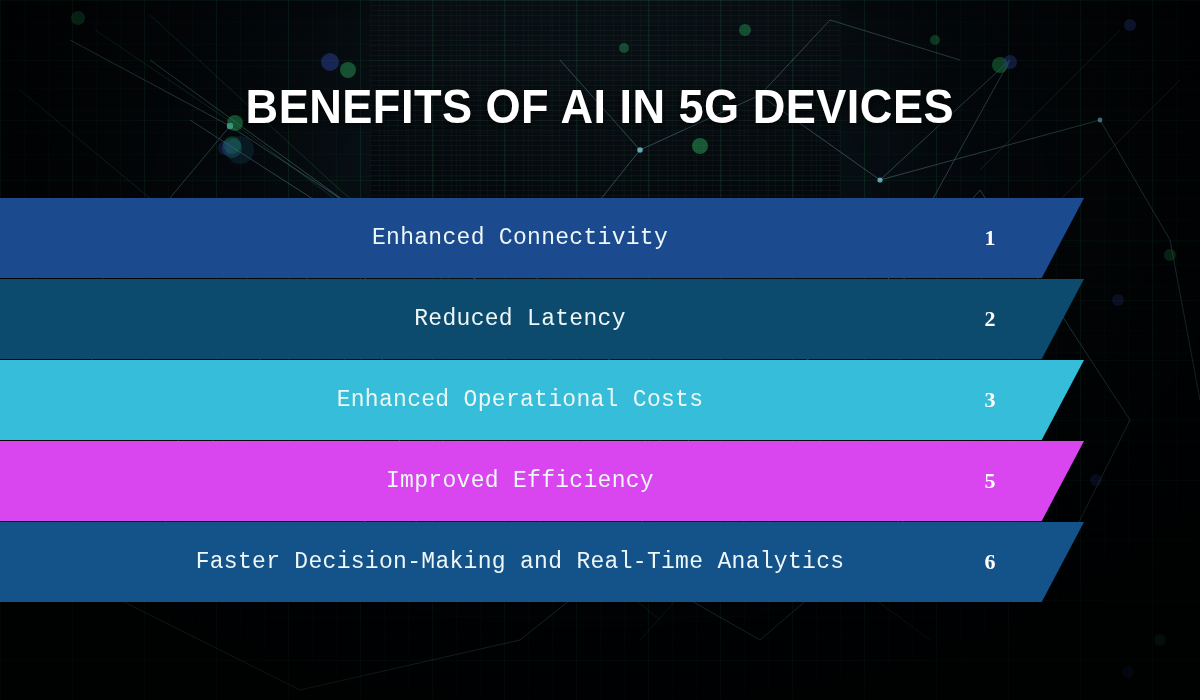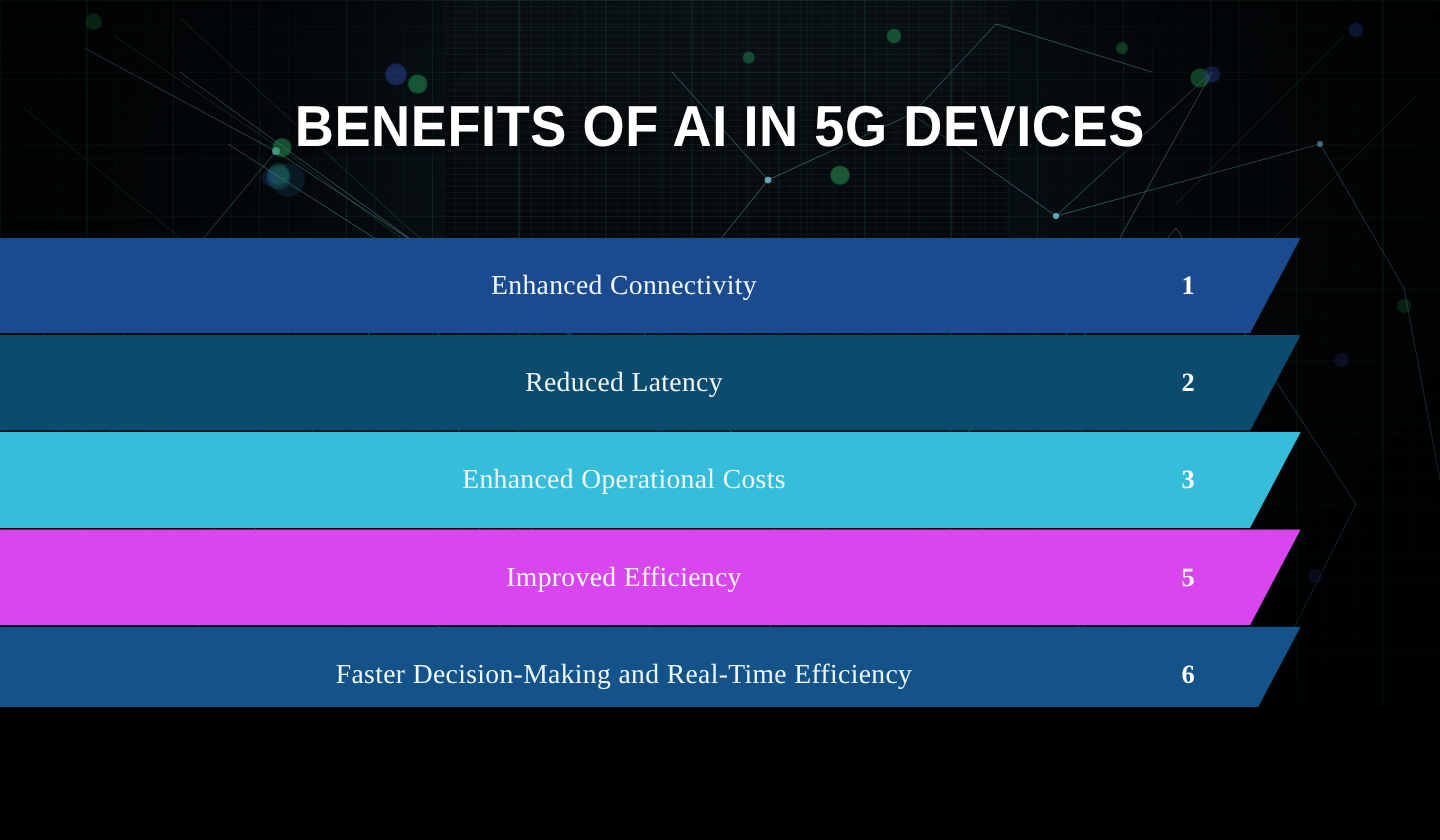--- a/index.html
+++ b/index.html
@@ -7,21 +7,21 @@
   html, body {
     width:1200px; height:700px;
     overflow:hidden;
     background:#000;
     font-family:"Liberation Sans", sans-serif;
   }
 
   #infographic {
     position:relative;
     width:1200px;
-    height:589px;
+    height:700px;
     overflow:hidden;
     background:#04070a;
   }
 
   
   .bg-layer { position:absolute; inset:0; }
 
   .bg-base {
     background:
       radial-gradient(ellipse 620px 420px at 50% 18%, #0c1a20 0%, #05090d 58%, #020406 100%),
@@ -96,21 +96,21 @@
     clip-path:polygon(0 0, 100% 0, 96.1% 100%, 0 100%);
     display:flex;
     align-items:center;
   }
   .bar-label {
     position:absolute;
     left:0;
     width:1040px;
     text-align:center;
     color:#eef7f7;
-    font-family:Liberation Serif, serif;
+    font-family:Liberation Mono, monospace;
     font-size:23px;
     letter-spacing:0.3px;
     white-space:nowrap;
   }
   .bar-number {
     position:absolute;
     left:958px;
     width:64px;
     text-align:center;
     color:#ffffff;
@@ -213,18 +213,18 @@
       </div>
       <div class="bar" style="background: rgb(53, 189, 217);">
         <div class="bar-label">Enhanced Operational Costs</div>
         <div class="bar-number">3</div>
       </div>
       <div class="bar" style="background: #d946ef;">
         <div class="bar-label">Improved Efficiency</div>
         <div class="bar-number">5</div>
       </div>
       <div class="bar" style="background: rgb(20, 82, 138);">
-        <div class="bar-label">Faster Decision-Making and Real-Time Efficiency</div>
+        <div class="bar-label">Faster Decision-Making and Real-Time Analytics</div>
         <div class="bar-number">6</div>
       </div>
     </div>
 
 </div>
 
 </body></html>

